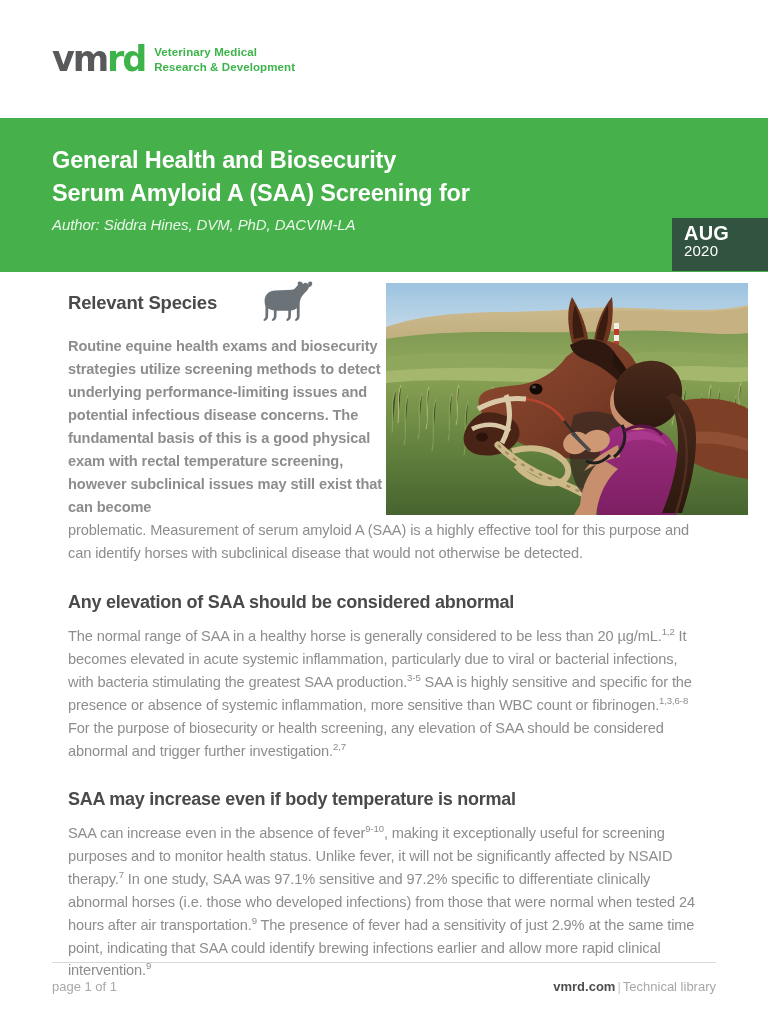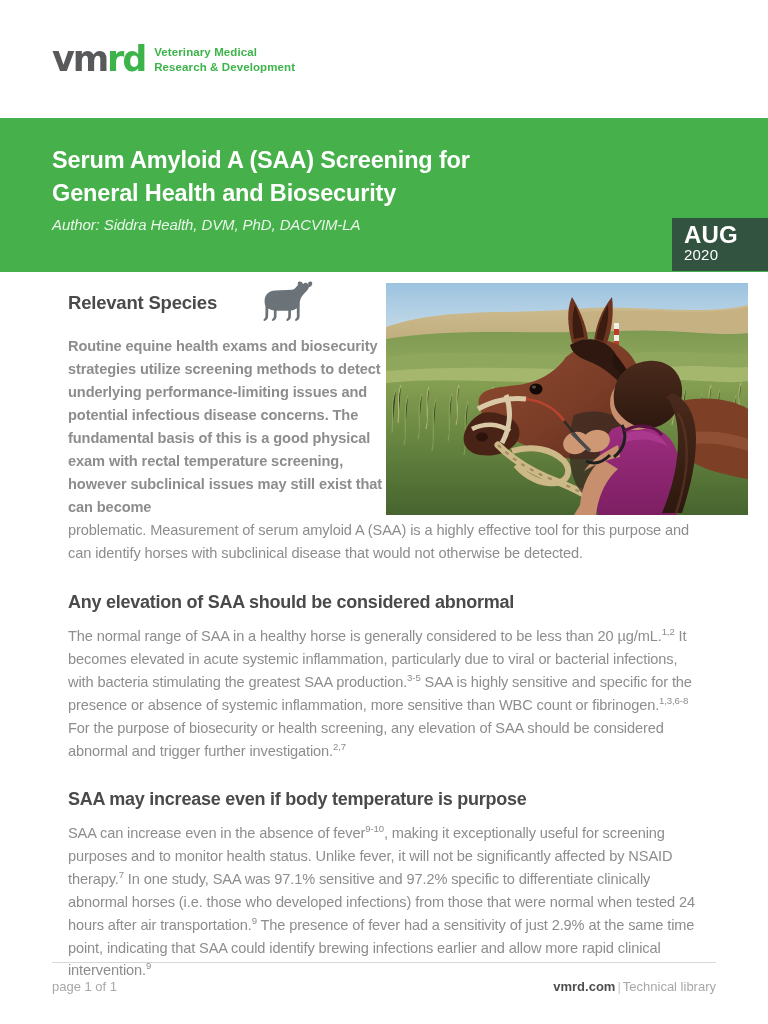--- a/index.html
+++ b/index.html
@@ -81,21 +81,21 @@
   .date-badge {
     position: absolute;
     right: 0; top: 100px;
     width: 96px;
     height: 53px;
     background: #31533f;
     color: #fff;
     padding: 5px 0 0 12px;
   }
   .date-month {
-    font-size: 24px;
+    font-size: 20px;
     font-weight: bold;
     line-height: 1.02;
     letter-spacing: 0.2px;
   }
   .date-year {
     font-size: 15px;
     font-weight: normal;
     line-height: 1.1;
     letter-spacing: 0.2px;
   }
@@ -199,24 +199,24 @@
       <div class="logo-tag">
         <div>Veterinary Medical</div>
         <div>Research &amp; Development</div>
       </div>
     </div>
   </div>
 
   <div class="title-band">
     <div class="title-inner">
       <div class="doc-title">
+        <div>General Health and Biosecurity</div>
         <div>Serum Amyloid A (SAA) Screening for</div>
-        <div>General Health and Biosecurity</div>
       </div>
-      <div class="doc-author">Author: Siddra Health, DVM, PhD, DACVIM-LA</div>
+      <div class="doc-author">Author: Siddra Hines, DVM, PhD, DACVIM-LA</div>
     </div>
     <div class="date-badge">
       <div class="date-month">AUG</div>
       <div class="date-year">2020</div>
     </div>
   </div>
 
   <div class="content">
 
     <div class="photo">
@@ -386,21 +386,21 @@
     <div class="intro-wide">problematic. Measurement of serum amyloid A (SAA) is a highly effective tool for this purpose and can identify horses with subclinical disease that would not otherwise be detected.</div>
 
     <div class="section">
       <div class="section-head">Any elevation of SAA should be considered abnormal</div>
       <div class="section-body">
         <span>The normal range of SAA in a healthy horse is generally considered to be less than 20 µg/mL.</span><sup>1,2</sup><span> It becomes elevated in acute systemic inflammation, particularly due to viral or bacterial infections, with bacteria stimulating the greatest SAA production.</span><sup>3-5</sup><span> SAA is highly sensitive and specific for the presence or absence of systemic inflammation, more sensitive than WBC count or fibrinogen.</span><sup>1,3,6-8</sup><span> For the purpose of biosecurity or health screening, any elevation of SAA should be considered abnormal and trigger further investigation.</span><sup>2,7</sup>
       </div>
     </div>
 
     <div class="section">
-      <div class="section-head">SAA may increase even if body temperature is purpose</div>
+      <div class="section-head">SAA may increase even if body temperature is normal</div>
       <div class="section-body">
         <span>SAA can increase even in the absence of fever</span><sup>9-10</sup><span>, making it exceptionally useful for screening purposes and to monitor health status. Unlike fever, it will not be significantly affected by NSAID therapy.</span><sup>7</sup><span> In one study, SAA was 97.1% sensitive and 97.2% specific to differentiate clinically abnormal horses (i.e. those who developed infections) from those that were normal when tested 24 hours after air transportation.</span><sup>9</sup><span> The presence of fever had a sensitivity of just 2.9% at the same time point, indicating that SAA could identify brewing infections earlier and allow more rapid clinical intervention.</span><sup>9</sup>
       </div>
     </div>
 
   </div>
 
   <div class="footer">
     <div class="footer-rule"></div>
     <div class="footer-row">

